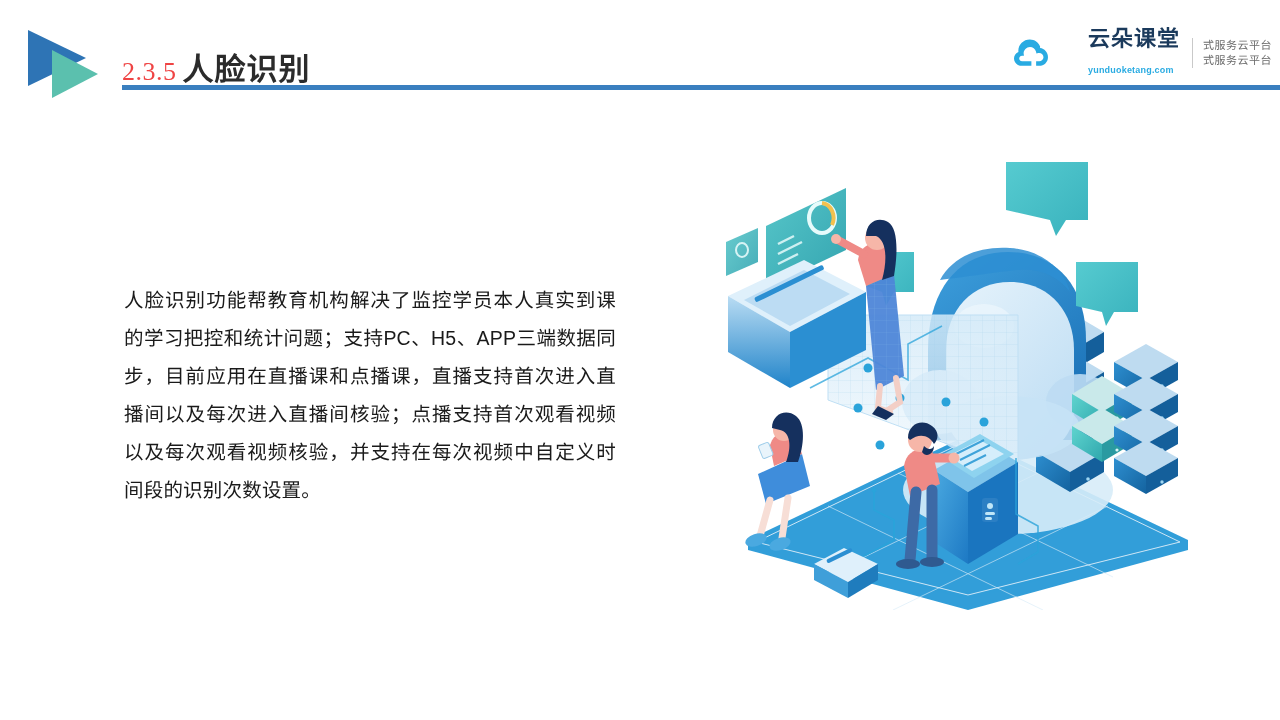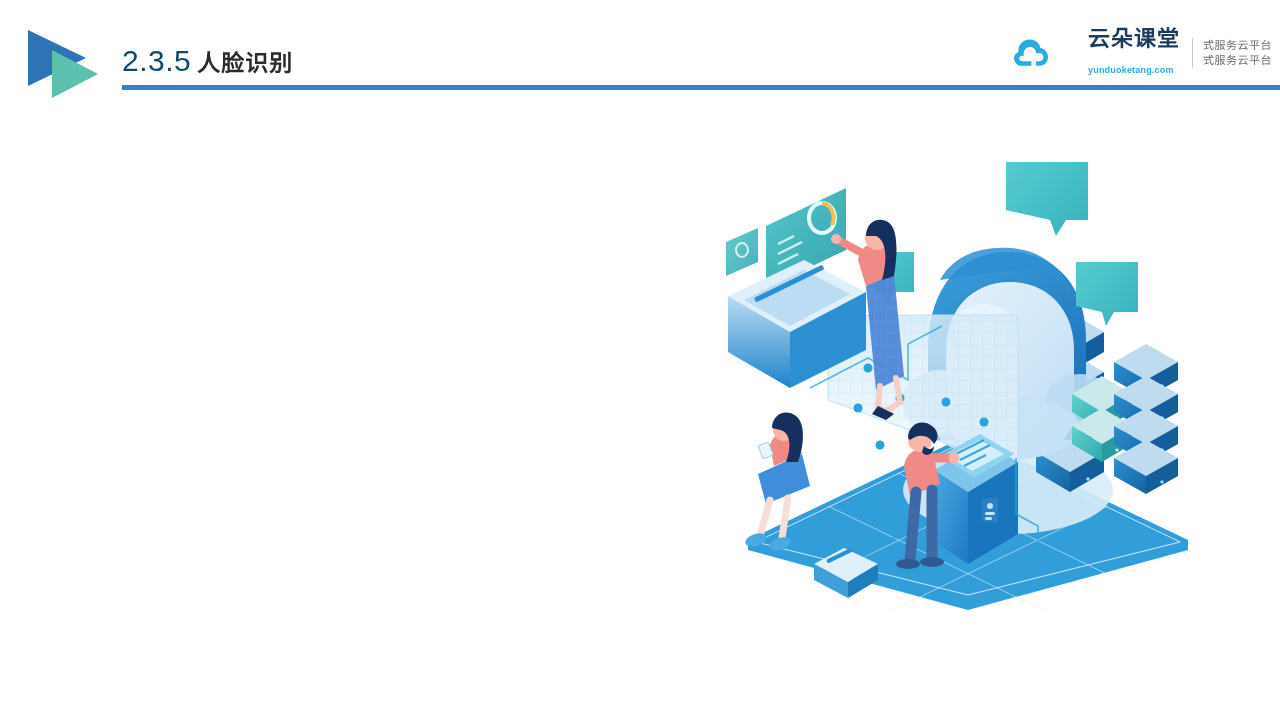--- a/index.html
+++ b/index.html
@@ -41,27 +41,28 @@
     height: 72px;
   }
 
   .title-block {
     position: absolute;
     left: 122px;
     top: 44px;
     white-space: nowrap;
   }
   .title-num {
-    font-size: 30px;
+    font-size: 26px;
     font-weight: 400;
-    color: #0c4a6e;
+    color: #ef4444;
     letter-spacing: 0.5px;
+    font-family: Liberation Serif, serif;
   }
   .title-text {
-    font-size: 23px;
+    font-size: 31px;
     font-weight: 700;
     color: #2b2b2b;
     letter-spacing: 1px;
     margin-left: 6px;
   }
 
   .header-rule {
     position: absolute;
     left: 122px;
     top: 85px;
@@ -184,20 +185,21 @@
         </span>
       </div>
       <div class="brand-divider"></div>
       <div class="brand-tagline">
         <div>式服务云平台</div>
         <div>式服务云平台</div>
       </div>
     </div>
   </div>
 
+  <div class="body-copy">人脸识别功能帮教育机构解决了监控学员本人真实到课的学习把控和统计问题；支持PC、H5、APP三端数据同步，目前应用在直播课和点播课，直播支持首次进入直播间以及每次进入直播间核验；点播支持首次观看视频以及每次观看视频核验，并支持在每次视频中自定义时间段的识别次数设置。</div>
 
   <div class="illustration">
     <svg viewBox="0 0 500 470" xmlns="http://www.w3.org/2000/svg" aria-hidden="true">
       <defs>
         <linearGradient id="gCloudHead" x1="0" y1="0" x2="0.6" y2="1">
           <stop offset="0%" stop-color="#3ea0dd"></stop>
           <stop offset="100%" stop-color="#1c72b8"></stop>
         </linearGradient>
         <linearGradient id="gCloudFace" x1="0.1" y1="0" x2="0.9" y2="1">
           <stop offset="0%" stop-color="#e4f2fb"></stop>

